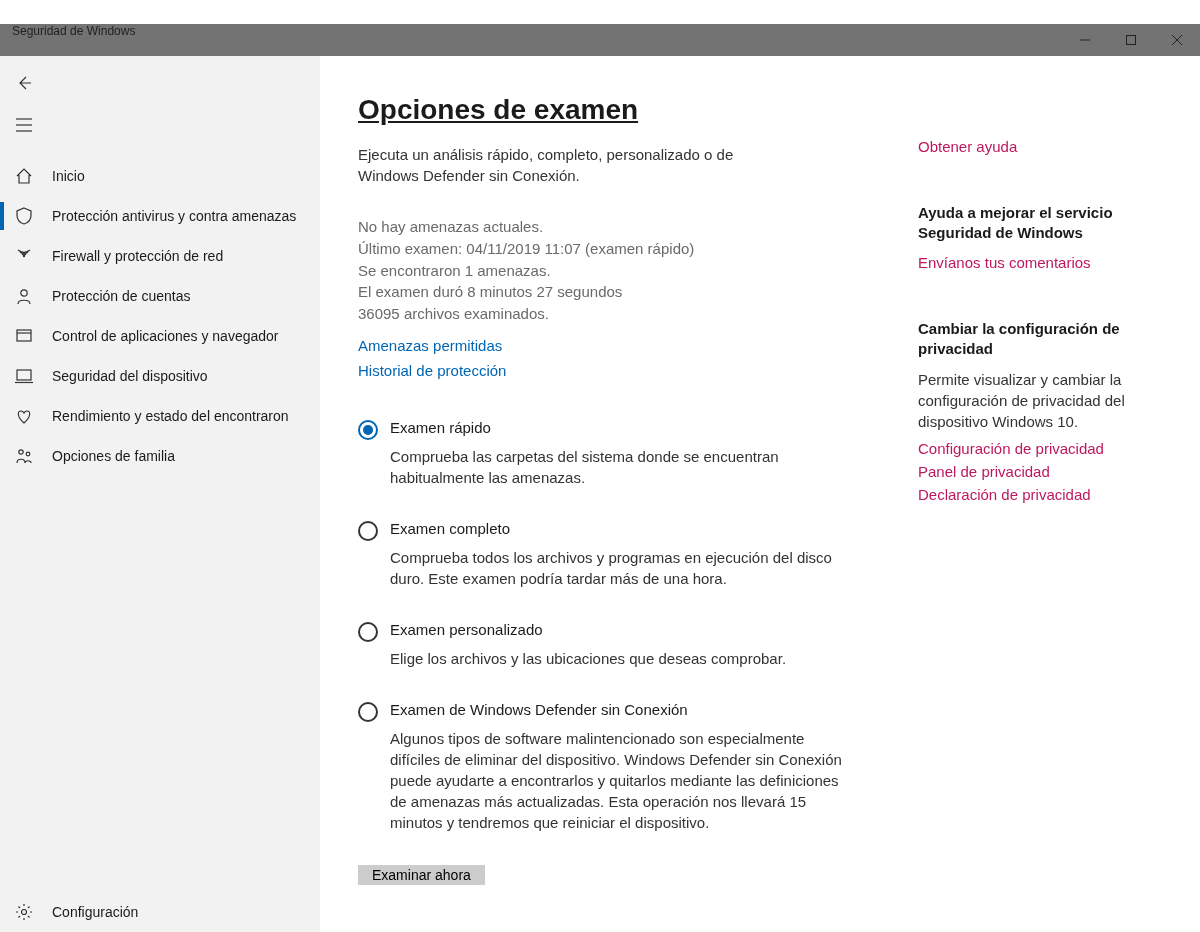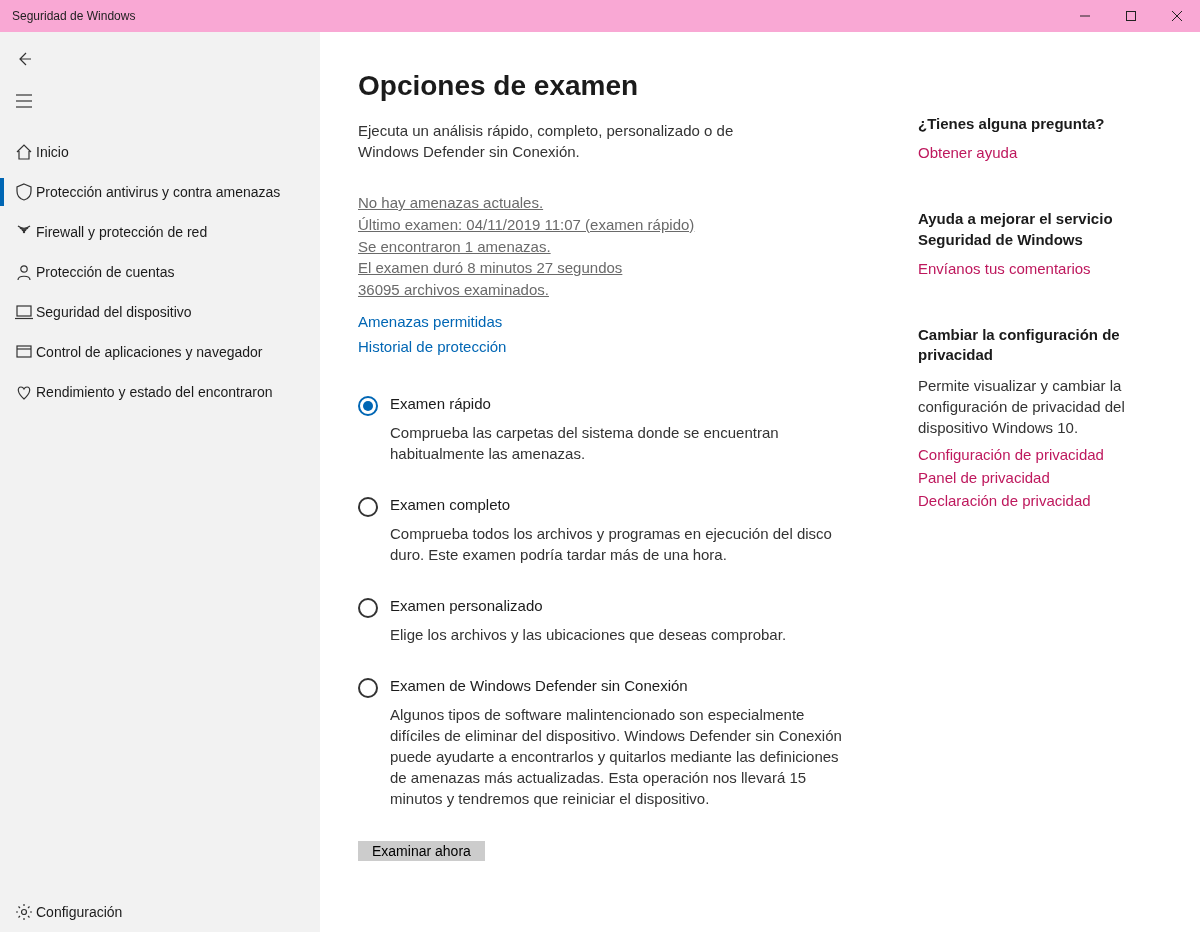--- a/index.html
+++ b/index.html
@@ -10,24 +10,25 @@
     background: #fff;
     width: 1200px;
     height: 932px;
     overflow: hidden;
     display: flex;
     flex-direction: column;
   }
   .titlebar {
     height: 32px;
     display: flex;
-    align-items: center;
+    align-items: flex-start;
     justify-content: space-between;
     padding-left: 12px;
-    background: #f9a8d4;
+    background: #737373;
+    margin-top: 24px;
   }
   .titlebar-title {
     font-size: 12px;
     color: #222;
   }
   .win-controls {
     display: flex;
     height: 100%;
   }
   .win-btn {
@@ -50,21 +51,21 @@
     background: #f2f2f2;
     display: flex;
     flex-direction: column;
     padding-top: 6px;
   }
   .sidebar-row {
     display: flex;
     align-items: center;
     height: 40px;
     padding-left: 14px;
-    gap: 2px;
+    gap: 18px;
     position: relative;
     font-size: 14px;
     color: #1b1b1b;
   }
   .sidebar-row.back { height: 42px; }
   .sidebar-row.hamburger { height: 42px; }
   .sidebar-row .icon-slot {
     width: 20px;
     display: flex;
     align-items: center;
@@ -86,34 +87,34 @@
     padding: 38px 0 0 38px;
     min-width: 0;
   }
   .content {
     width: 520px;
   }
   .page-title {
     font-size: 28px;
     font-weight: 600;
     margin-bottom: 18px;
+    text-decoration: underline;
   }
   .page-subtitle {
     font-size: 15px;
     color: #333;
     line-height: 1.4;
     margin-bottom: 30px;
     max-width: 440px;
   }
   .status-block {
     font-size: 15px;
     color: #6a6a6a;
     line-height: 1.45;
     margin-bottom: 12px;
-    text-decoration: underline;
   }
   .link {
     color: #0066b4;
     font-size: 15px;
     display: block;
     margin-bottom: 8px;
     cursor: pointer;
   }
   .scan-options { margin-top: 40px; }
   .radio-option {
@@ -263,42 +264,52 @@
           <svg width="18" height="18" viewBox="0 0 18 18">
             <circle cx="9" cy="6" r="3.2" fill="none" stroke="#333" stroke-width="1.2"></circle>
             <path d="M3 17 C3 12 15 12 15 17" fill="none" stroke="#333" stroke-width="1.2"></path>
           </svg>
         </span>
       <span>Protección de cuentas</span>
     </div>
     <div class="sidebar-row">
       <span class="icon-slot">
           <svg width="18" height="18" viewBox="0 0 18 18">
+            <rect x="2" y="3" width="14" height="11" fill="none" stroke="#333" stroke-width="1.2"></rect>
+            <line x1="2" y1="6" x2="16" y2="6" stroke="#333" stroke-width="1.2"></line>
+          </svg>
+        </span>
+      <span>Control de aplicaciones y navegador</span>
+    </div>
+    <div class="sidebar-row">
+      <span class="icon-slot">
+          <svg width="18" height="18" viewBox="0 0 18 18">
             <rect x="2" y="3" width="14" height="10" fill="none" stroke="#333" stroke-width="1.2"></rect>
             <line x1="0" y1="15.5" x2="18" y2="15.5" stroke="#333" stroke-width="1.2"></line>
           </svg>
         </span>
       <span>Seguridad del dispositivo</span>
     </div>
     <div class="sidebar-row">
       <span class="icon-slot">
           <svg width="18" height="18" viewBox="0 0 18 18">
-            <rect x="2" y="3" width="14" height="11" fill="none" stroke="#333" stroke-width="1.2"></rect>
-            <line x1="2" y1="6" x2="16" y2="6" stroke="#333" stroke-width="1.2"></line>
-          </svg>
-        </span>
-      <span>Control de aplicaciones y navegador</span>
-    </div>
-    <div class="sidebar-row">
-      <span class="icon-slot">
-          <svg width="18" height="18" viewBox="0 0 18 18">
             <path d="M9 16 C2 10 2 4 6 4 C8 4 9 6 9 6 C9 6 10 4 12 4 C16 4 16 10 9 16 Z" fill="none" stroke="#333" stroke-width="1.2"></path>
           </svg>
         </span>
       <span>Rendimiento y estado del encontraron</span>
+    </div>
+    <div class="sidebar-row">
+      <span class="icon-slot">
+          <svg width="18" height="18" viewBox="0 0 18 18">
+            <circle cx="6" cy="5" r="2.2" fill="none" stroke="#333" stroke-width="1.2"></circle>
+            <circle cx="13" cy="7" r="1.8" fill="none" stroke="#333" stroke-width="1.2"></circle>
+            <path d="M2 16 C2 11 10 11 10 16 M10 16 C10 13 16 13 16 16" fill="none" stroke="#333" stroke-width="1.2"></path>
+          </svg>
+        </span>
+      <span>Opciones de familia</span>
     </div>
 
     <div class="sidebar-spacer"></div>
 
     <div class="sidebar-row">
       <span class="icon-slot">
           <svg width="18" height="18" viewBox="0 0 18 18">
             <circle cx="9" cy="9" r="2.5" fill="none" stroke="#333" stroke-width="1.2"></circle>
             <path d="M9 1 V3 M9 15 V17 M1 9 H3 M15 9 H17 M3.5 3.5 L5 5 M13 13 L14.5 14.5 M14.5 3.5 L13 5 M5 13 L3.5 14.5" stroke="#333" stroke-width="1.2"></path>
           </svg>
@@ -352,21 +363,20 @@
             <div class="radio-desc">Algunos tipos de software malintencionado son especialmente difíciles de eliminar del dispositivo. Windows Defender sin Conexión puede ayudarte a encontrarlos y quitarlos mediante las definiciones de amenazas más actualizadas. Esta operación nos llevará 15 minutos y tendremos que reiniciar el dispositivo.</div>
           </div>
         </div>
       </div>
 
       <button class="scan-button">Examinar ahora</button>
     </div>
 
     <div class="rightcol">
       <div class="rc-section">
-        <div class="rc-heading">¿Tienes alguna pregunta?</div>
         <a class="rc-link">Obtener ayuda</a>
       </div>
       <div class="rc-section">
         <div class="rc-heading">Ayuda a mejorar el servicio Seguridad de Windows</div>
         <a class="rc-link">Envíanos tus comentarios</a>
       </div>
       <div class="rc-section">
         <div class="rc-heading">Cambiar la configuración de privacidad</div>
         <div class="rc-text">Permite visualizar y cambiar la configuración de privacidad del dispositivo Windows 10.</div>
         <a class="rc-link">Configuración de privacidad</a>

